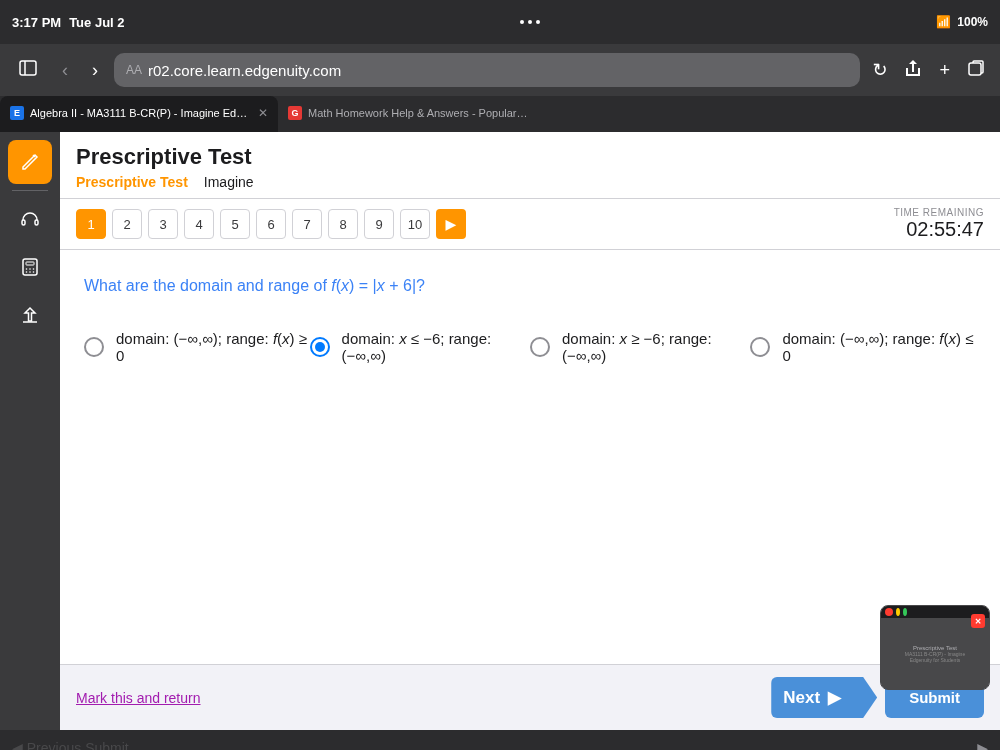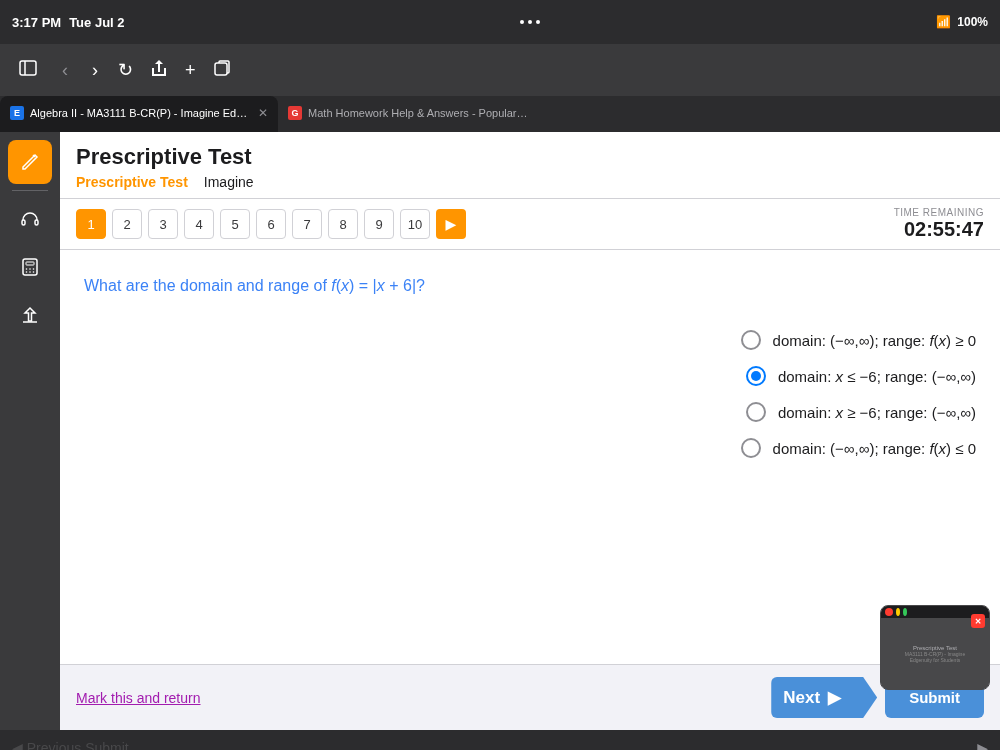--- a/index.html
+++ b/index.html
@@ -246,21 +246,21 @@
     }
     .timer-label {
       font-size: 10px;
       color: #8e8e93;
       text-transform: uppercase;
       letter-spacing: 0.5px;
       margin-left: 8px;
     }
     .timer-value {
       font-size: 20px;
-      font-weight: bold;
+      font-weight: normal;
       color: #1c1c1e;
       font-variant-numeric: tabular-nums;
     }
 
     
     .question-content {
       background: white;
       margin: 0;
       flex: 1;
       padding: 24px 24px 16px 24px;
@@ -268,22 +268,22 @@
     }
     .question-text {
       font-size: 16px;
       color: #3b82f6;
       margin-bottom: 32px;
       line-height: 1.5;
     }
 
     .answer-options {
       display: flex;
-      flex-direction: column;
-      gap: 16px;
+      flex-direction: row;
+      gap: 0;
       align-items: flex-end;
     }
     .answer-option {
       display: flex;
       align-items: center;
       gap: 12px;
       cursor: pointer;
     }
     .radio-outer {
       width: 20px;
@@ -446,20 +446,24 @@
 
 <div class="browser-chrome">
   <button class="sidebar-btn">
     <svg width="20" height="20" viewBox="0 0 20 20" fill="none">
       <rect x="2" y="3" width="16" height="14" rx="2" stroke="white" stroke-width="1.5" fill="none"></rect>
       <line x1="7" y1="3" x2="7" y2="17" stroke="white" stroke-width="1.5"></line>
     </svg>
   </button>
   <button class="nav-btn">‹</button>
   <button class="nav-btn active">›</button>
+  <div class="url-bar">
+    <span class="url-bar-icon">AA</span>
+    <span>r02.core.learn.edgenuity.com</span>
+  </div>
   <button class="browser-action-btn">↻</button>
   <button class="browser-action-btn">
     <svg width="20" height="20" viewBox="0 0 20 20" fill="white">
       <path d="M10 2l-4 4h3v8h2V6h3l-4-4z"></path>
       <path d="M5 10H3v8h14v-8h-2v6H5v-6z"></path>
     </svg>
   </button>
   <button class="browser-action-btn">+</button>
   <button class="browser-action-btn">
     <svg width="20" height="20" viewBox="0 0 20 20" fill="none">

